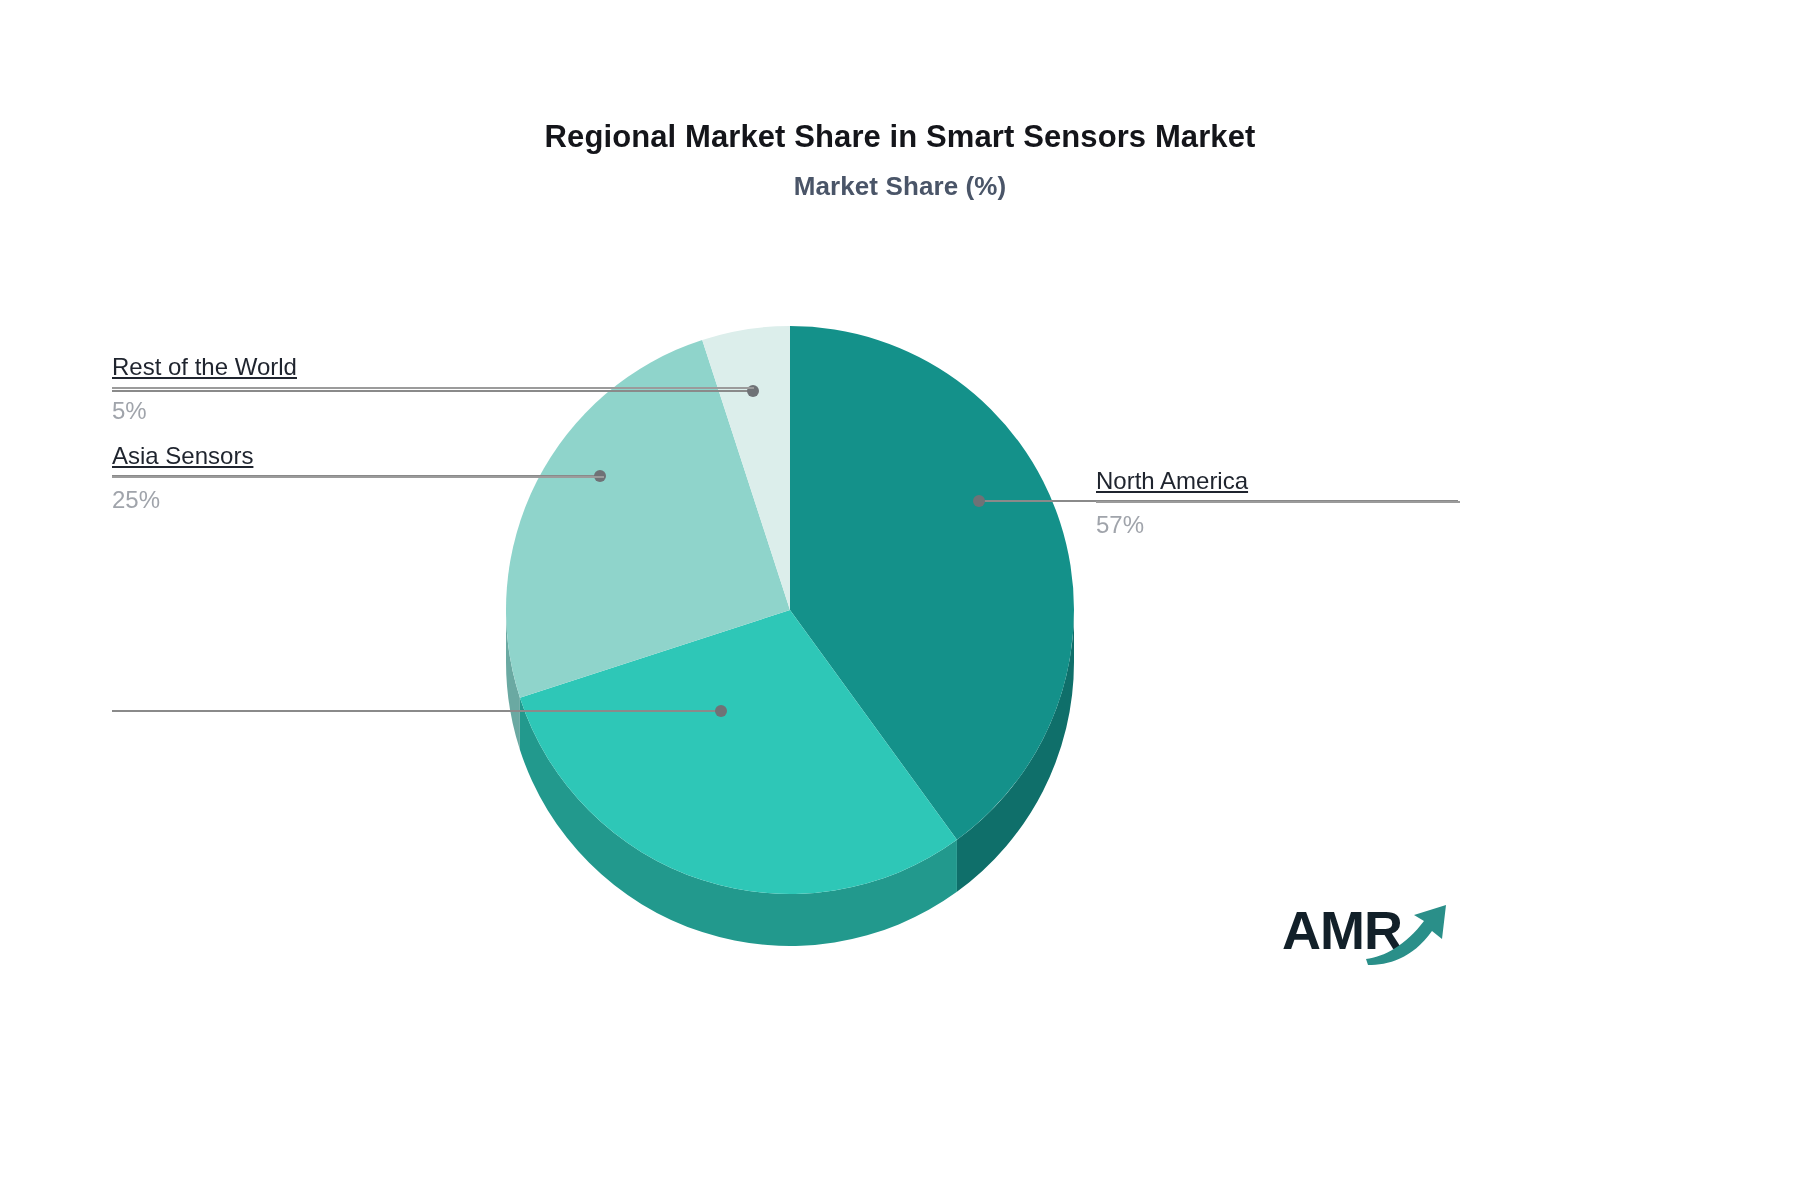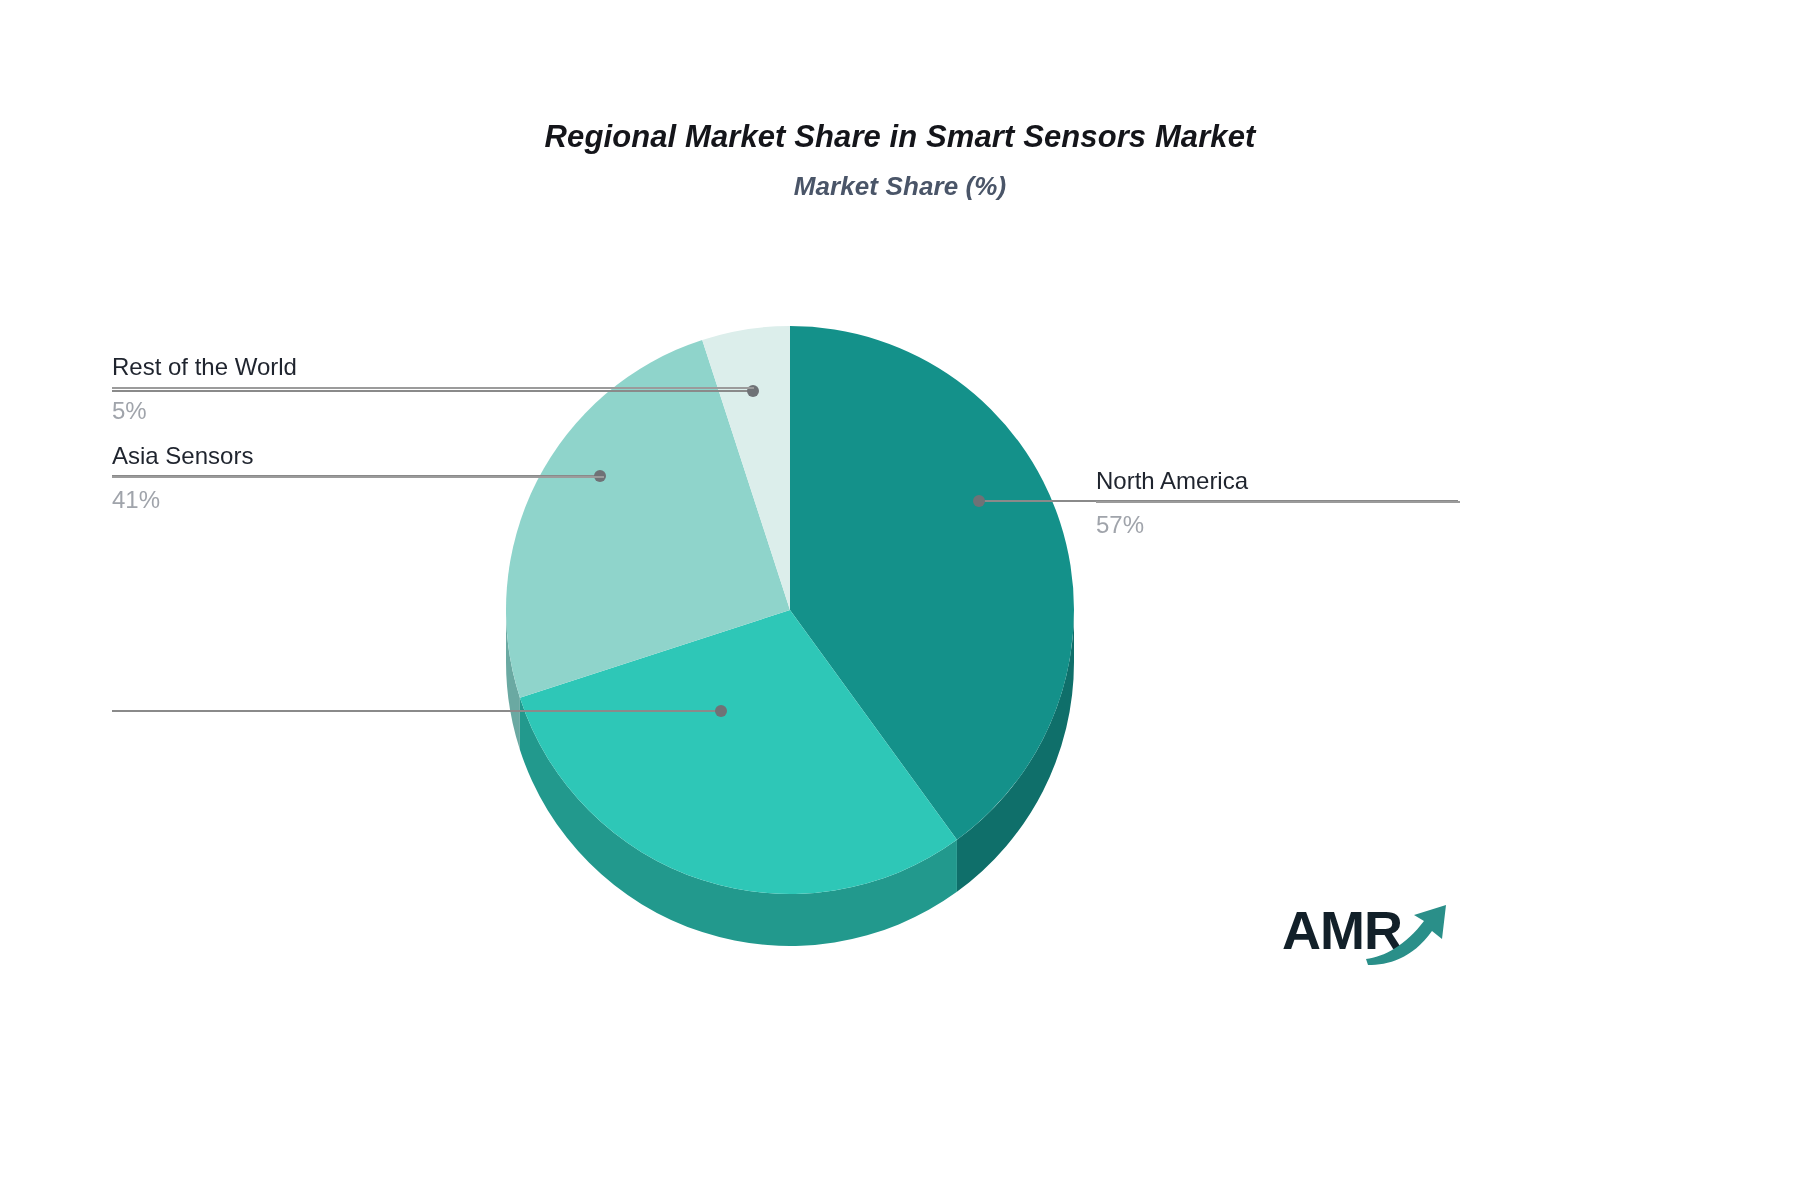--- a/index.html
+++ b/index.html
@@ -20,21 +20,20 @@
     inset: 0;
   }
 
   
   .title-block {
     position: absolute;
     top: 118px;
     left: 0;
     width: 1800px;
     text-align: center;
-    font-style: italic;
   }
   .chart-title {
     font-size: 31px;
     font-weight: bold;
     color: #14151a;
     letter-spacing: 0.1px;
     line-height: 1.2;
   }
   .chart-subtitle {
     margin-top: 16px;
@@ -56,20 +55,21 @@
   
   .callout {
     position: absolute;
     font-family: "Liberation Sans", sans-serif;
   }
   .callout .cl-name {
     font-size: 24px;
     color: #1f242e;
     line-height: 1.25;
     white-space: nowrap;
+    text-decoration: underline;
   }
   .callout .cl-rule {
     height: 2px;
     background: #9b9b9b;
     margin-top: 5px;
   }
   .callout .cl-value {
     font-size: 24px;
     color: #a0a4ab;
     line-height: 1.3;
@@ -145,21 +145,21 @@
 
   <div class="callout left" id="callout-row">
     <div class="cl-name">Rest of the World</div>
     <div class="cl-rule"></div>
     <div class="cl-value">5%</div>
   </div>
 
   <div class="callout left" id="callout-apac">
     <div class="cl-name">Asia Sensors</div>
     <div class="cl-rule"></div>
-    <div class="cl-value">41%</div>
+    <div class="cl-value">25%</div>
   </div>
 
 
   <div class="callout right" id="callout-na">
     <div class="cl-name">North America</div>
     <div class="cl-rule"></div>
     <div class="cl-value">57%</div>
   </div>
 
   <div id="amr-logo">

